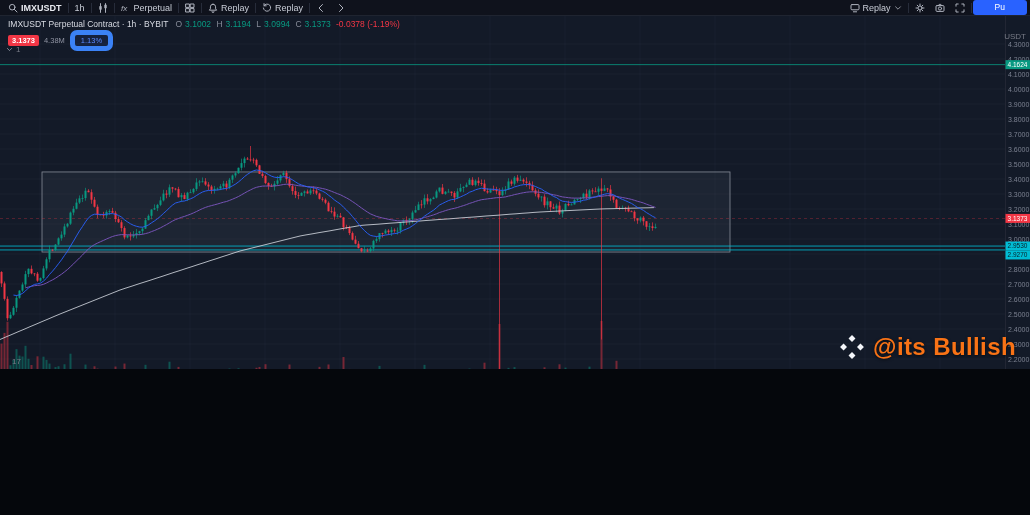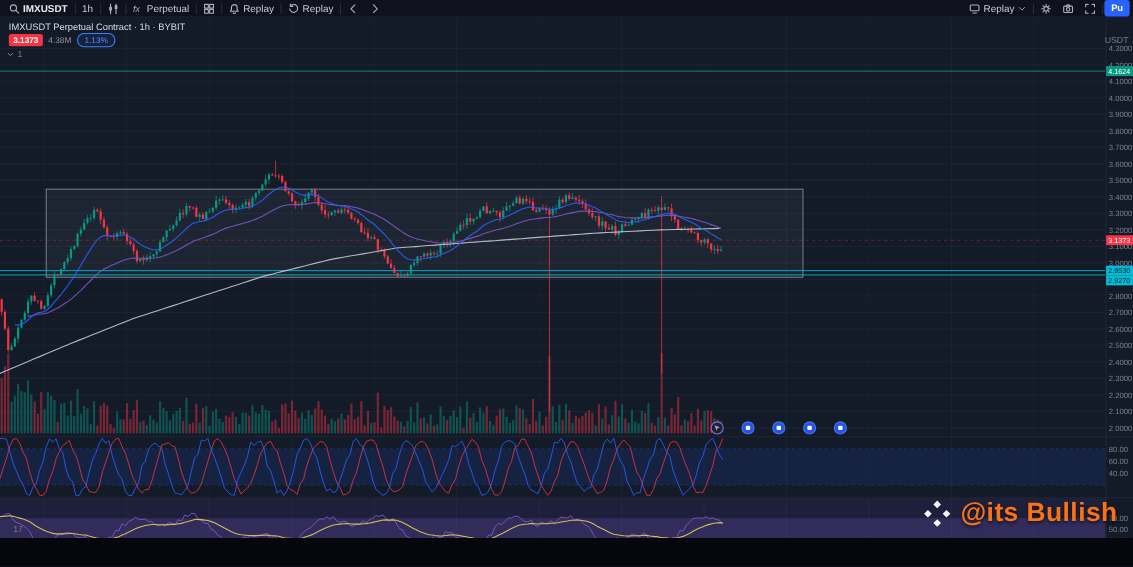--- a/index.html
+++ b/index.html
@@ -1,44 +1,44 @@
 <!DOCTYPE html>
 <html><head>
 <meta charset="utf-8">
 <style>
   *{box-sizing:border-box;margin:0;padding:0}
   html,body{background:#05070c}
   body{font-family:"Liberation Sans",sans-serif}
-  .app{position:relative;width:1030px;height:489px;background:#131722;overflow:hidden;color:#d1d4dc}
+  .app{position:relative;width:1030px;height:369px;background:#131722;overflow:hidden;color:#d1d4dc}
 
   
   .toolbar{position:absolute;top:0;left:0;right:0;height:16px;background:#0f121c;
     border-bottom:1px solid #1f2430;display:flex;align-items:center;justify-content:space-between;
     padding:0 3px;z-index:6}
   .tb-group{display:flex;align-items:center;height:100%}
   .tb-item{display:flex;align-items:center;gap:3px;padding:0 5px;font-size:9px;color:#c8ccd6;height:14px;border-radius:2px;white-space:nowrap;cursor:pointer}
   .tb-item.sym{font-weight:bold;color:#e8eaf0}
   .tb-item svg{display:block}
   .sep{width:1px;height:10px;background:#272c3a;margin:0 1px}
-  .publish{background:#2962ff;color:#fff;font-size:8.5px;line-height:1;padding:3px 6px;border-radius:3px;font-weight:bold;cursor:pointer}
+  .publish{background:#2962ff;color:#fff;font-size:8.5px;line-height:1;padding:3px 22px;border-radius:3px;font-weight:normal;cursor:pointer}
   .icon-stroke{stroke:#aeb2bd;stroke-width:1;fill:none;stroke-linecap:round;stroke-linejoin:round}
 
   
   .chart-area{position:absolute;top:16px;left:0;right:0;bottom:0;background:#131a28}
   #chart-svg{position:absolute;top:0;left:0;font-family:"Liberation Sans",sans-serif}
 
   .legend{position:absolute;top:3px;left:8px;display:flex;align-items:flex-end;gap:7px;font-size:8.5px;z-index:3;white-space:nowrap}
   .legend .title{color:#d8dbe3}
   .ohlc span{margin-right:3px}
   .lab{color:#868b98}.val{color:#089981}.chg{color:#f23645}
 
   .badge-row{position:absolute;top:14px;left:8px;display:flex;gap:5px;align-items:center;font-size:7.5px;z-index:3}
   .pill-red{background:#f23645;color:#fff;padding:1px 4px;border-radius:2px;font-weight:bold}
   .vol-txt{color:#9094a3}
-  .pill-blue{border:1px solid #3b82f6;color:#5b8aff;padding:1px 6px;border-radius:7px;background:rgba(41,98,255,.10)}
+  .pill-blue{border:5px solid #3b82f6;color:#5b8aff;padding:1px 6px;border-radius:7px;background:rgba(41,98,255,.10)}
 
   .collapse{position:absolute;top:29px;left:6px;display:flex;gap:3px;align-items:center;color:#787b86;font-size:8px;z-index:3;cursor:pointer}
   .axis-cur{position:absolute;top:16px;right:4px;color:#787b86;font-size:8px;z-index:3}
 
   .float-icons{position:absolute;top:367px;left:646px;display:flex;gap:16px;align-items:center;z-index:3}
   .fc{width:12px;height:12px;border-radius:50%;display:flex;align-items:center;justify-content:center;cursor:pointer}
   .fc.cursor{border:1px solid #8e6cd2;background:rgba(26,30,46,.85)}
   .fc.blue{background:#2356e0;box-shadow:inset 0 0 0 1px rgba(255,255,255,.18)}
   .fc .dotw{width:4px;height:4px;background:#fff;border-radius:1px}
 
@@ -905,20 +905,27 @@
         <rect x="1005.5" y="197.90499999999994" width="24.5" height="9" fill="#f23645"></rect>
         <text x="1017.5" y="204.70499999999996" font-size="6.5" fill="#fff" text-anchor="middle">3.1373</text>
         <rect x="1005.5" y="225.54999999999998" width="24.5" height="9" fill="#00bcd4"></rect>
         <text x="1017.5" y="232.35" font-size="6.5" fill="#07222b" text-anchor="middle">2.9530</text>
         <rect x="1005.5" y="234.44999999999996" width="24.5" height="9" fill="#00bcd4"></rect>
         <text x="1017.5" y="241.24999999999997" font-size="6.5" fill="#07222b" text-anchor="middle">2.9270</text>
       </svg>
 
     <div class="legend">
       <span class="title">IMXUSDT Perpetual Contract · 1h · BYBIT</span>
+      <span class="ohlc">
+        <span class="lab">O</span><span class="val">3.1002</span>
+        <span class="lab">H</span><span class="val">3.1194</span>
+        <span class="lab">L</span><span class="val">3.0994</span>
+        <span class="lab">C</span><span class="val">3.1373</span>
+        <span class="chg">-0.0378 (-1.19%)</span>
+      </span>
     </div>
 
     <div class="badge-row">
       <span class="pill-red">3.1373</span>
       <span class="vol-txt">4.38M</span>
       <span class="pill-blue">1.13%</span>
     </div>
 
     <div class="collapse">
       <svg width="7" height="7" viewBox="0 0 10 10" class="icon-stroke">

